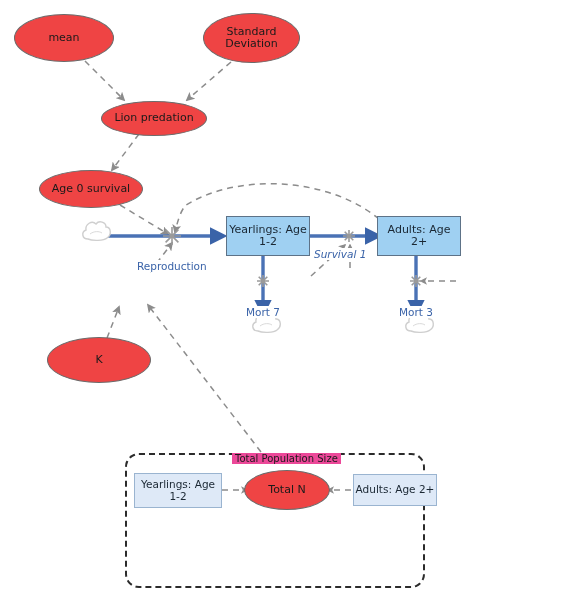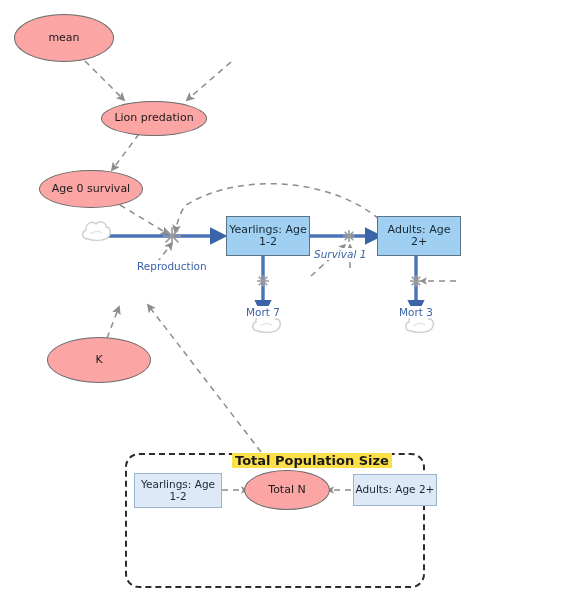--- a/index.html
+++ b/index.html
@@ -34,21 +34,21 @@
     display: flex;
     align-items: center;
     justify-content: center;
     text-align: center;
     line-height: 1.12;
     color: #1a1a1a;
     font-family: "DejaVu Sans", sans-serif;
   }
 
   .ellipse {
-    background: #fca5a5;
+    background: #ef4444;
     border: 1.6px solid #6b6b6b;
     border-radius: 50%;
     font-size: 11px;
   }
 
   .stock {
     background: #9fd0f2;
     border: 1.7px solid #5d7287;
     font-size: 11px;
     color: #1a2733;
@@ -76,26 +76,25 @@
   
   .group-box {
     position: absolute;
     box-sizing: border-box;
     border: 2px dashed #2b2b2b;
     border-radius: 14px;
     background: transparent;
   }
   .group-title {
     position: absolute;
-    font-size: 13px;
+    font-size: 10px;
     color: #1a1a1a;
-    background: #fde047;
+    background: #ec4899;
     padding: 0 3px;
     white-space: nowrap;
-    font-weight: bold;
   }
 </style>
 </head>
 <body>
 
 <div id="canvas">
 
   <svg id="wires" viewBox="0 0 574 600" xmlns="http://www.w3.org/2000/svg">
     <defs>
       <marker id="arrowGray" viewBox="0 0 10 10" refX="8" refY="5" markerWidth="6" markerHeight="6" orient="auto-start-reverse">
@@ -176,20 +175,23 @@
                  C 29,5 30,13 25,16 C 22,19 10,19 6,17 Z"></path>
         <path d="M 8,12 C 12,9 17,9 20,11" fill="none" stroke="#dadada" stroke-width="1"></path>
       </g>
     </g>
   </svg>
 
   <div class="node ellipse" style="left:14px; top:14px; width:100px; height:48px;">
     <span>mean</span>
   </div>
 
+  <div class="node ellipse" style="left:203px; top:13px; width:97px; height:50px;">
+    <span>Standard Deviation</span>
+  </div>
 
   <div class="node ellipse" style="left:101px; top:101px; width:106px; height:35px;">
     <span>Lion predation</span>
   </div>
 
   <div class="node ellipse" style="left:39px; top:170px; width:104px; height:38px;">
     <span>Age 0 survival</span>
   </div>
 
 

